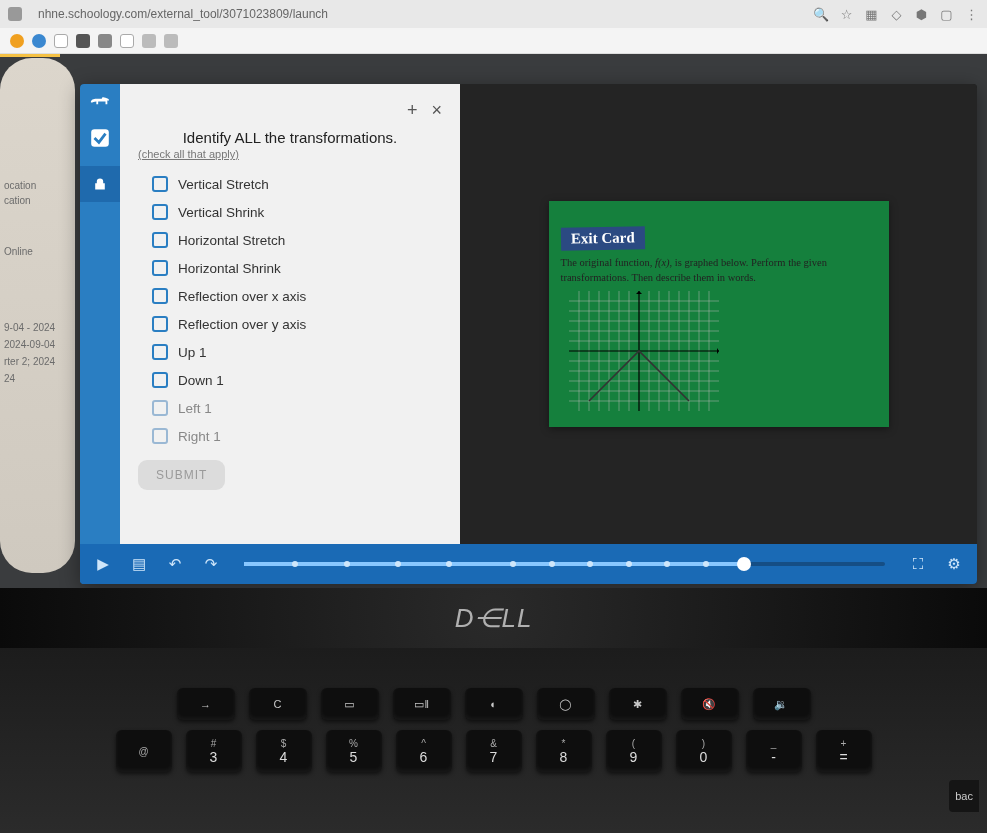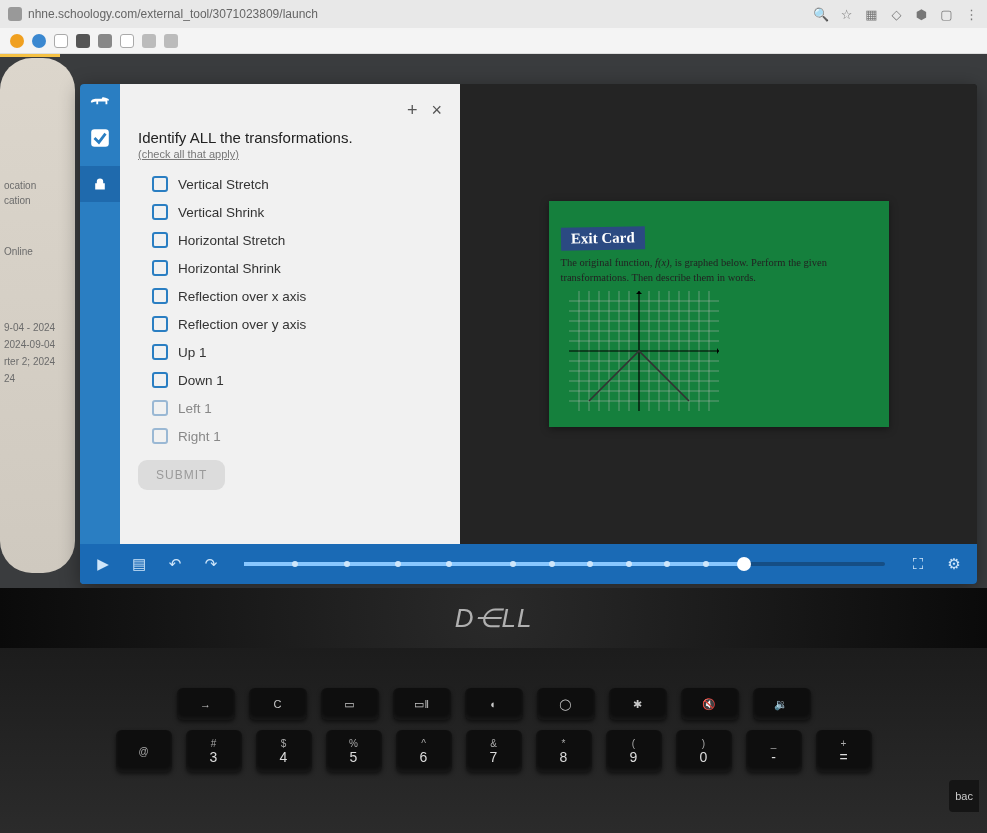--- a/index.html
+++ b/index.html
@@ -1,20 +1,20 @@
 <!DOCTYPE html>
 <html><head>
 <meta charset="utf-8">
 <style>
   * { box-sizing: border-box; margin: 0; padding: 0; }
   html, body { width: 987px; height: 833px; font-family: Arial, Helvetica, sans-serif; background: #3a3c3e; overflow: hidden; }
 
   
   .browser-top { position: absolute; top: 0; left: 0; right: 0; height: 28px; background: #e8e8e8; display: flex; align-items: center; padding: 0 8px; font-size: 12px; color: #555; }
-  .url-area { flex: 1; display: flex; align-items: center; gap: 6px; }
+  .url-area { flex: 1; display: flex; align-items: center; gap: 16px; }
   .url-icon { width: 14px; height: 14px; border-radius: 3px; background: #999; display: inline-block; }
   .url-text { color: #666; font-size: 12px; }
   .browser-icons { display: flex; gap: 10px; align-items: center; font-size: 13px; color: #777; }
   .bi { width: 15px; height: 15px; display: inline-flex; align-items: center; justify-content: center; }
 
   .toolbar-strip { position: absolute; top: 28px; left: 0; right: 0; height: 26px; background: #f4f4f4; border-bottom: 1px solid #ddd; display: flex; align-items: center; gap: 8px; padding-left: 10px;}
   .ts-dot { width: 14px; height: 14px; border-radius: 3px; background: #bbb; }
   .ts-dot.orange{ background:#f0a020; border-radius:50%;}
   .ts-dot.blue{ background:#3b88d0; border-radius:50%;}
   .ts-dot.sq{ background:#fff; border:1px solid #aaa;}
@@ -38,21 +38,21 @@
   .rail-ico svg { fill:#fff; }
   .rail-ico.active { position:relative; }
   .rail-ico.active::after { content:""; position:absolute; right:-10px; top:0; bottom:0; width:0; height:0; border-top:10px solid transparent; border-bottom:10px solid transparent; border-right:10px solid #f1f1f1;}
   .rail-timer { margin-top:auto; margin-bottom:8px; background:#1f6aad; width:100%; padding:4px 0; text-align:center; }
   .rail-timer .t1{ color:#fff; font-size:11px; }
   .rail-timer .t2{ color:#a9cfee; font-size:10px; }
 
   
   .qpanel { position:absolute; top:0; left:40px; width:340px; bottom:40px; background:#f1f1f1; padding:16px 18px 12px 18px; }
   .qpanel-head { display:flex; justify-content:flex-end; gap:14px; font-size:18px; color:#555; margin-bottom:8px;}
-  .q-title { font-size:15px; color:#222; margin-bottom:2px; font-weight:500;}
+  .q-title { font-size:15px; color:#222; margin-bottom:2px; font-weight:500;text-align:center;}
   .q-sub { font-size:11px; color:#777; margin-bottom:10px;text-decoration:underline;}
   .opt { display:flex; align-items:center; gap:10px; padding:6px 0; font-size:13.5px; color:#333;}
   .opt .cb { width:16px; height:16px; border:2px solid #2a7ec2; border-radius:3px; flex-shrink:0;}
   .opt.dim { color:#888;}
   .submit { margin-top:10px; display:inline-block; padding:8px 18px; background:#dcdcdc; color:#9a9a9a; font-size:12px; letter-spacing:1px; border-radius:9px; }
 
   
   .rpane { position:absolute; top:0; left:380px; right:0; bottom:40px; background:#242424; display:flex; align-items:center; justify-content:center;}
   .card { width:340px; background:#15803d; padding:26px 12px 16px 12px; font-family: Georgia, 'Times New Roman', serif; box-shadow:0 2px 8px rgba(0,0,0,.4);}
   .card-tag { display:inline-block; background:#2b4a82; color:#fff; font-family: 'Comic Sans MS', cursive; font-size:15px; padding:3px 10px; transform:rotate(-1deg); margin-bottom:6px; font-weight:bold;}

